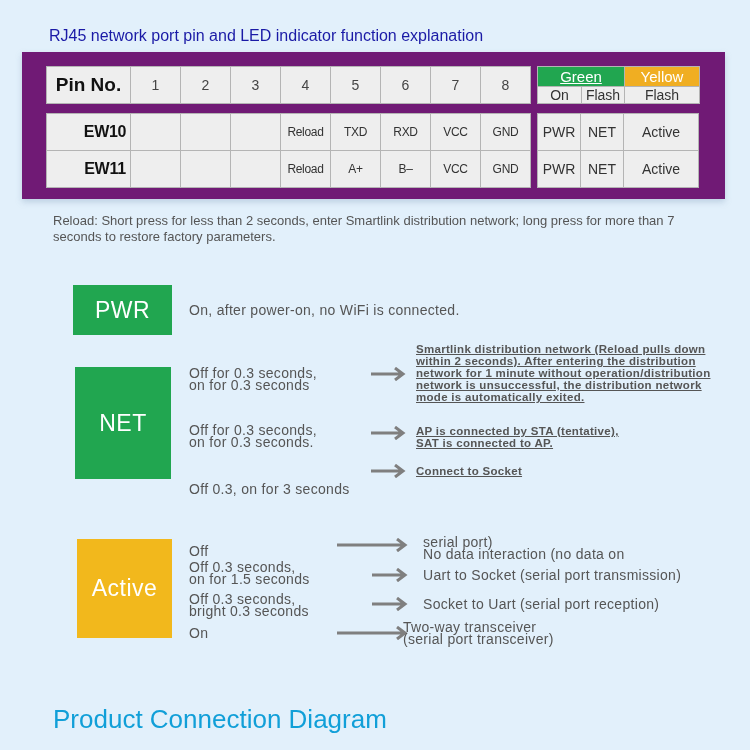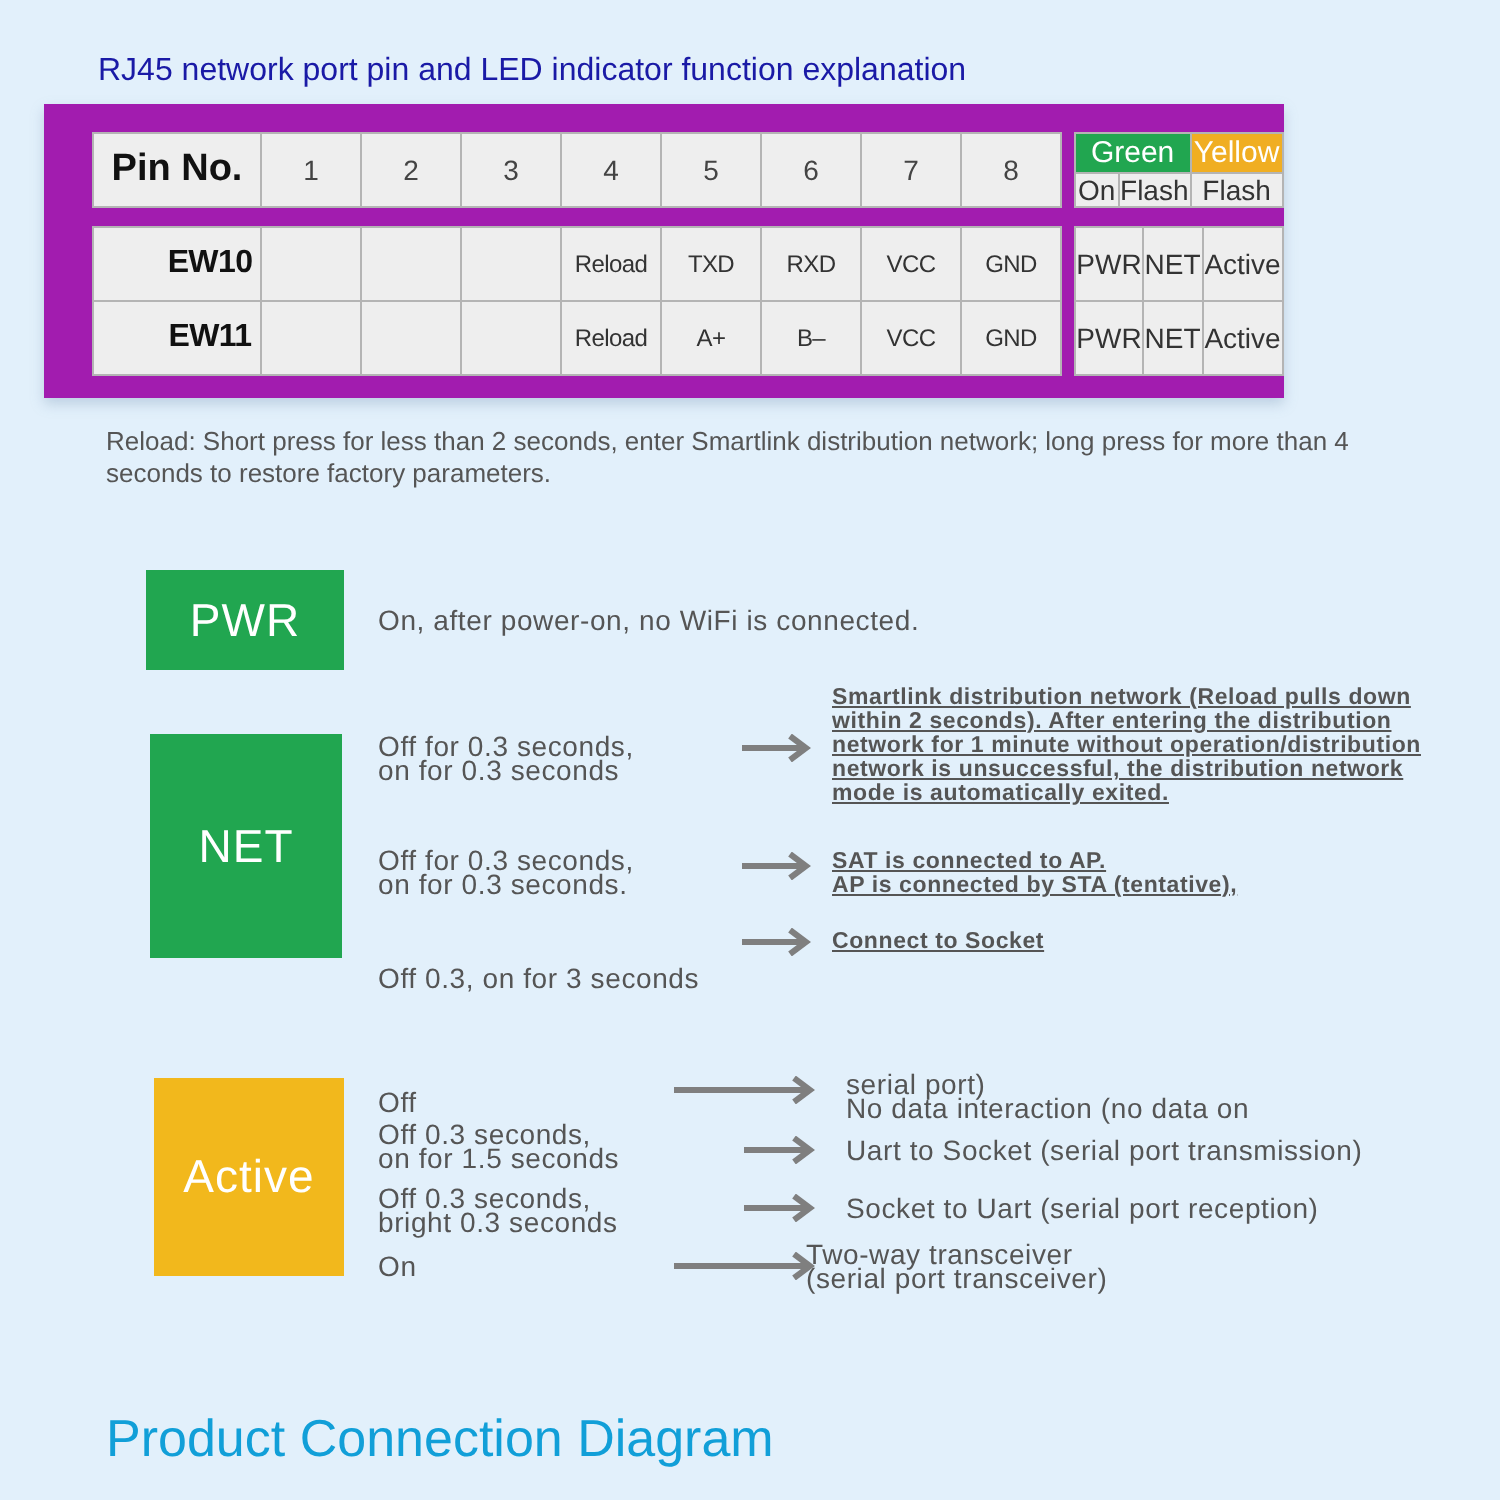--- a/index.html
+++ b/index.html
@@ -8,22 +8,22 @@
       background: #e2f0fb;
       font-family: "Liberation Sans", "DejaVu Sans", sans-serif;
       position: relative;
       color: #555;
     }
     .title {
       position: absolute; left: 49px; top: 27px;
       font-size: 16px; color: #1a1aa6; white-space: nowrap;
     }
     .panel {
-      position: absolute; left: 22px; top: 52px; width: 620px; height: 147px;
-      background: #a21caf;
+      position: absolute; left: 22px; top: 52px; width: 703px; height: 147px;
+      background: #701a75;
       box-shadow: 0 3px 6px rgba(120,150,180,0.35);
     }
     table.pins {
       position: absolute; border-collapse: collapse;
       background: #eeeeee;
     }
     table.pins td {
       border: 1px solid #b4b4b4; text-align: center; vertical-align: middle;
       color: #333; font-size: 14px; padding: 0;
     }
@@ -114,21 +114,21 @@
       <td>B–</td>
       <td>VCC</td>
       <td>GND</td>
     </tr>
   </tbody>
     </table>
 
   <table class="pins" id="led-head">
     <tbody>
         <tr>
-      <td class="green" colspan="2" style="width:87px;">Green</td>
+      <td class="green" colspan="2" style="width:87px;text-decoration:underline;">Green</td>
       <td class="yellow" style="width:75px;">Yellow</td>
     </tr>
     <tr>
       <td class="sub" style="width:44px;">On</td>
       <td class="sub" style="width:43px;">Flash</td>
       <td class="sub" style="width:75px;">Flash</td>
     </tr>
   </tbody>
     </table>
 
@@ -141,21 +141,21 @@
     </tr>
     <tr>
       <td>PWR</td>
       <td>NET</td>
       <td>Active</td>
     </tr>
   </tbody>
     </table>
 </div>
 
-<div class="note">Reload: Short press for less than 2 seconds, enter Smartlink distribution network; long press for more than 4 seconds to restore factory parameters.</div>
+<div class="note">Reload: Short press for less than 2 seconds, enter Smartlink distribution network; long press for more than 7 seconds to restore factory parameters.</div>
 
 <div class="badge green" style="left:73px;top:285px;width:99px;height:50px;">PWR</div>
 <div class="txt" style="left:189px;top:304px;">On, after power-on, no WiFi is connected.</div>
 
 <div class="badge green" style="left:75px;top:367px;width:96px;height:112px;">NET</div>
 
 <div class="txt" style="left:189px;top:367px;">
   <div>Off for 0.3 seconds,</div>
   <div>on for 0.3 seconds</div>
 </div>
@@ -175,22 +175,22 @@
 <div class="txt" style="left:189px;top:424px;">
   <div>Off for 0.3 seconds,</div>
   <div>on for 0.3 seconds.</div>
 </div>
 <div class="arrow" style="left:370px;top:426px;">
   <svg width="36" height="14" viewBox="0 0 36 14">
       <path d="M1 7 H32 M25 1 L33 7 L25 13" stroke="#7f7f7f" stroke-width="3" fill="none"></path>
     </svg>
 </div>
 <div class="desc-bold" style="left:416px;top:425px;">
+  <div>AP is connected by STA (tentative),</div>
   <div>SAT is connected to AP.</div>
-  <div>AP is connected by STA (tentative),</div>
 </div>
 
 <div class="txt" style="left:189px;top:465px;margin-top:18px;">Off 0.3, on for 3 seconds</div>
 <div class="arrow" style="left:370px;top:464px;">
   <svg width="36" height="14" viewBox="0 0 36 14">
       <path d="M1 7 H32 M25 1 L33 7 L25 13" stroke="#7f7f7f" stroke-width="3" fill="none"></path>
     </svg>
 </div>
 <div class="desc-bold" style="left:416px;top:465px;">Connect to Socket</div>
 

